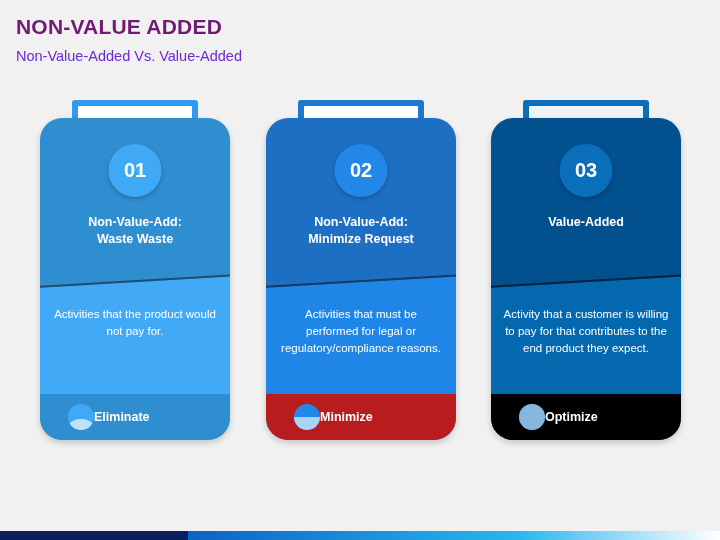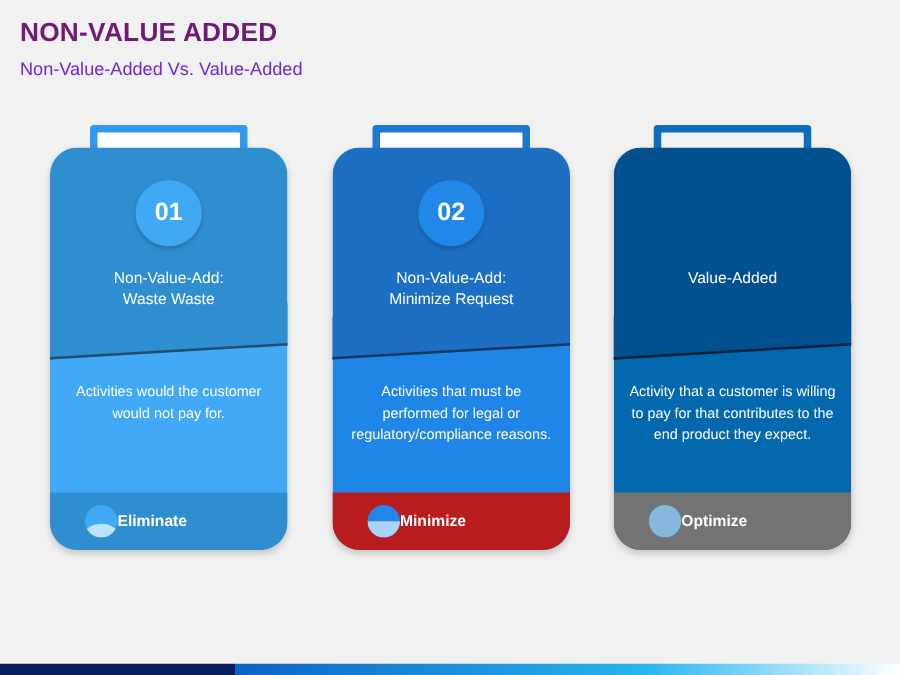--- a/index.html
+++ b/index.html
@@ -139,21 +139,21 @@
   }
 
   .card-heading {
     position: absolute;
     top: 96px;
     left: 10px;
     right: 10px;
     text-align: center;
     color: #ffffff;
     font-size: 12.5px;
-    font-weight: normal;
+    font-weight: bold;
     line-height: 17px;
     z-index: 5;
   }
 
   .card-body-text {
     position: absolute;
     top: 188px;
     left: 12px;
     right: 12px;
     text-align: center;
@@ -235,21 +235,21 @@
       <div class="card-bottom" style="background: rgb(66, 169, 247);"></div>
       <div class="card-top" style="background: rgb(47, 142, 208);"></div>
       <div class="card-diag">
         <div class="slash" style="background: rgb(47, 142, 208); border-bottom: 2px solid rgb(31, 78, 112);"></div>
       </div>
       <div class="badge" style="background: rgb(63, 169, 245);">01</div>
       <div class="card-heading">
         <div>Non-Value-Add:</div>
         <div>Waste Waste</div>
       </div>
-      <div class="card-body-text">Activities would the customer would not pay for.</div>
+      <div class="card-body-text">Activities that the product would not pay for.</div>
       <div class="card-footer" style="background: rgb(47, 142, 208);">
         <div class="footer-icon" style="background: rgb(63, 169, 245);">
           <div class="fill fill-low" style="background: rgb(191, 226, 251);"></div>
         </div>
         <div class="footer-label">Eliminate</div>
       </div>
     </div>
   </div>
 
   <div class="card-wrap c2">
@@ -280,26 +280,27 @@
   <div class="card-wrap c3">
     <div class="card-tab" style="background: rgb(10, 111, 187);">
       <div class="card-tab-inner" style="background: rgb(238, 243, 246);"></div>
     </div>
     <div class="card">
       <div class="card-bottom" style="background: rgb(3, 104, 173);"></div>
       <div class="card-top" style="background: rgb(3, 80, 143);"></div>
       <div class="card-diag">
         <div class="slash" style="background: rgb(3, 80, 143); border-bottom: 2px solid rgb(1, 35, 63);"></div>
       </div>
+      <div class="badge" style="background: rgb(10, 111, 187);">03</div>
       <div class="card-heading">
         <div>Value-Added</div>
 
       </div>
       <div class="card-body-text">Activity that a customer is willing to pay for that contributes to the end product they expect.</div>
-      <div class="card-footer" style="background: #737373;">
+      <div class="card-footer" style="background: #000000;">
         <div class="footer-icon" style="background: rgb(10, 111, 187);">
           <div class="fill fill-full" style="background: rgb(134, 184, 221);"></div>
         </div>
         <div class="footer-label">Optimize</div>
       </div>
     </div>
   </div>
 
 </div>
 

